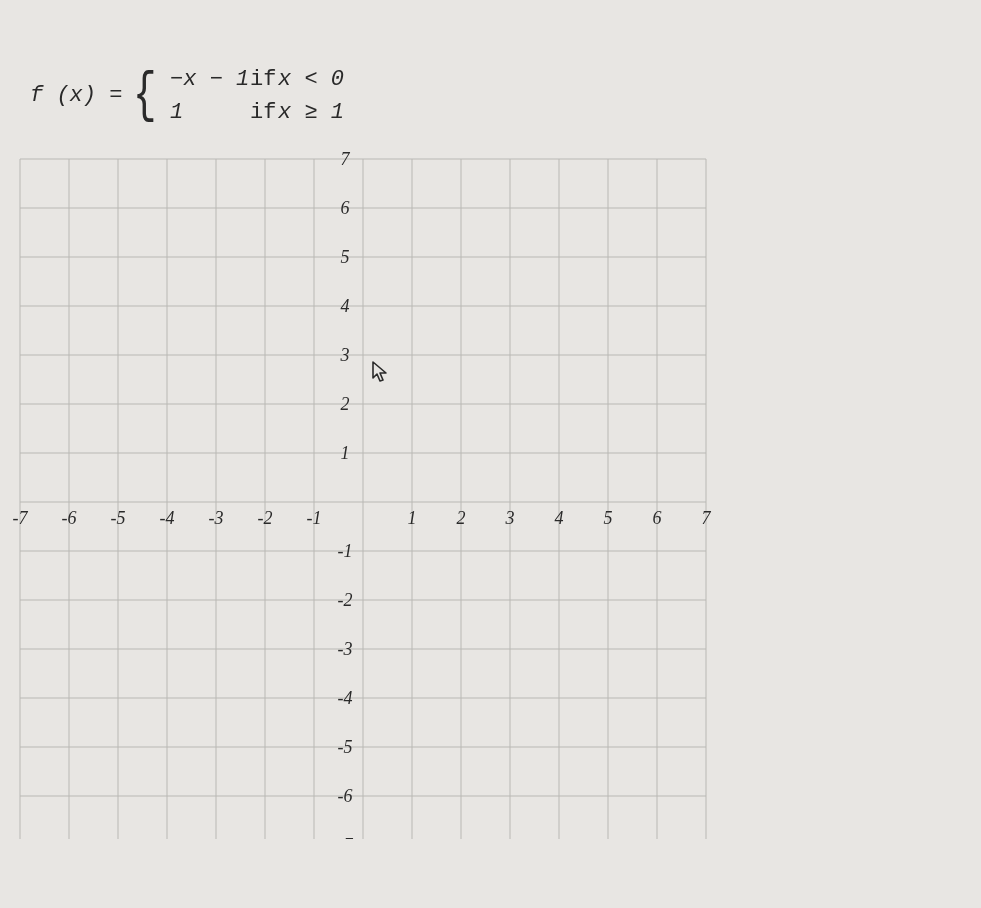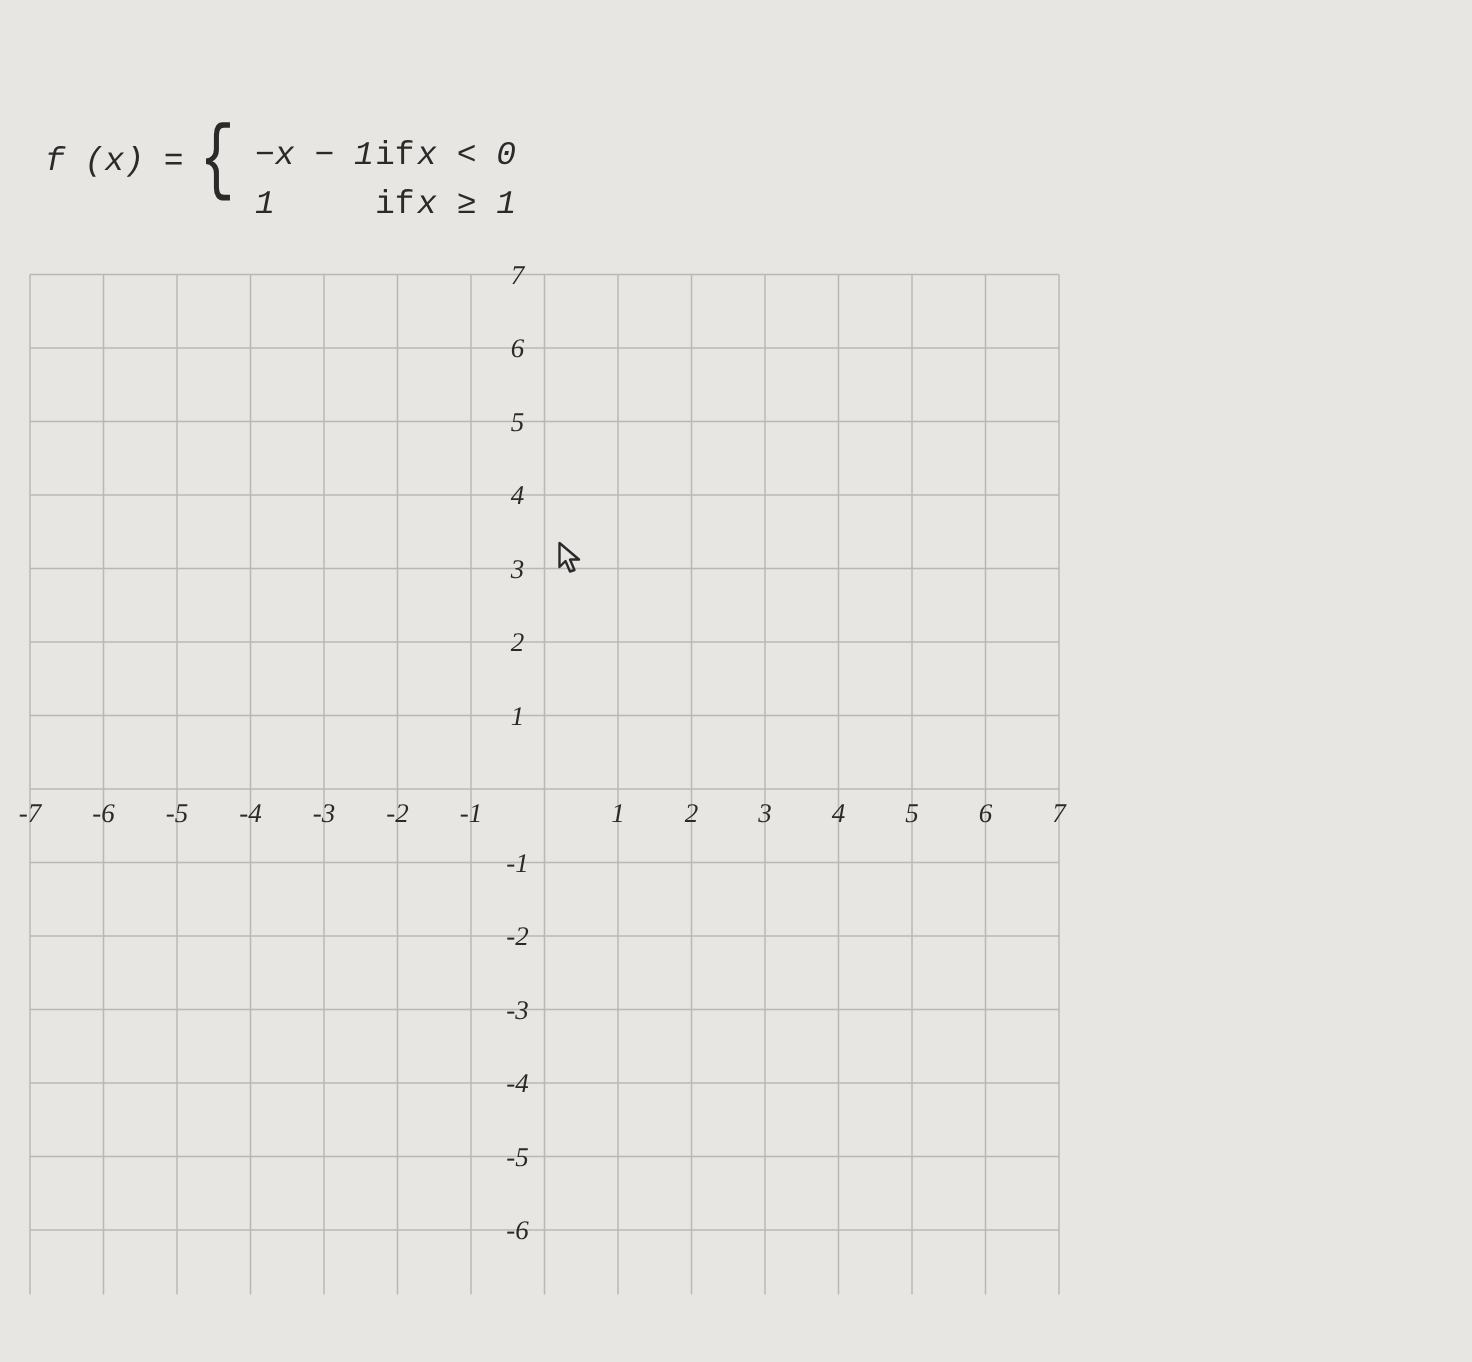--- a/index.html
+++ b/index.html
@@ -35,21 +35,20 @@
     line-height: 0.9;
     font-style: normal;
     display: inline-block;
     margin: 0 2px 0 0;
     transform: scaleX(0.7);
   }
   .pieces {
     display: inline-flex;
     flex-direction: column;
     gap: 8px;
-    margin-top: 24px;
   }
   .piece-row {
     display: flex;
     align-items: baseline;
   }
   .expr-col { width: 80px; }
   .if-col { width: 28px; font-style: normal; }
   .cond-col { }
   .graph-wrap {
     margin-left: -20px;

